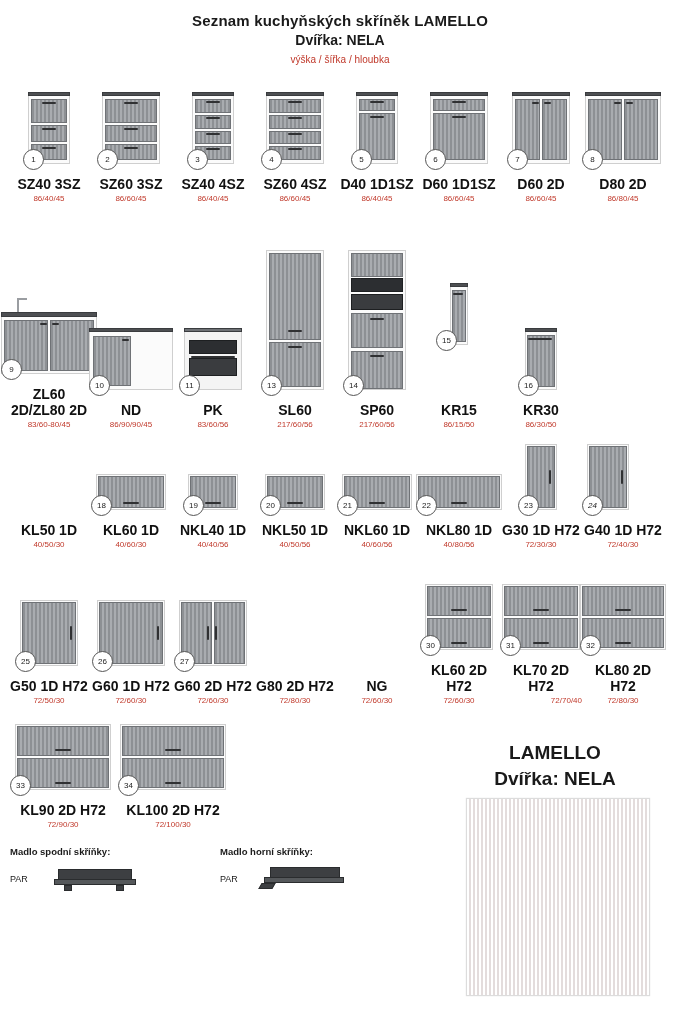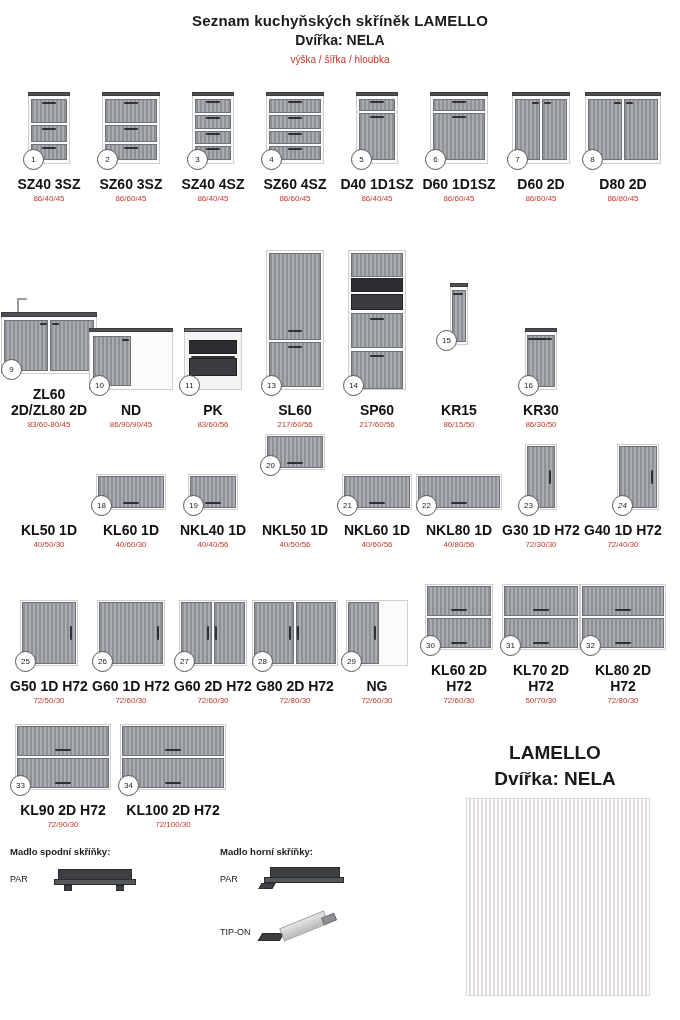--- a/index.html
+++ b/index.html
@@ -453,21 +453,21 @@
               <div class="door" style="left:2px;top:2px;width:46px;height:32px;"></div>
               <div class="handle" style="left:17px;top:28px;width:16px;height:2px;"></div>
             </div>
             <div class="badge">19</div>
           </div>
         </div>
         <div class="code">NKL40 1D</div>
         <div class="dims">40/40/56</div>
       </div>
       <div class="cell" style="width:82px;">
-        <div style="height:76px;display:flex;justify-content:center;position:relative;width:100%;">
+        <div style="height:76px;display:flex;align-items:flex-end;justify-content:center;position:relative;width:100%;">
           <div class="art" style="width:70px;height:36px;">
             <div class="cab" style="position:relative;width:60px;height:36px;">
               <div class="body"></div>
               <div class="door" style="left:2px;top:2px;width:56px;height:32px;"></div>
               <div class="handle" style="left:22px;top:28px;width:16px;height:2px;"></div>
             </div>
             <div class="badge">20</div>
           </div>
         </div>
         <div class="code">NKL50 1D</div>
@@ -509,21 +509,21 @@
               <div class="door" style="left:2px;top:2px;width:28px;height:62px;"></div>
               <div class="handle" style="left:24px;top:26px;width:2px;height:14px;"></div>
             </div>
             <div class="badge">23</div>
           </div>
         </div>
         <div class="code">G30 1D H72</div>
         <div class="dims">72/30/30</div>
       </div>
       <div class="cell" style="width:82px;">
-        <div style="height:76px;display:flex;align-items:flex-end;justify-content:flex-end;position:relative;width:100%;font-style:italic;">
+        <div style="height:76px;display:flex;align-items:flex-end;justify-content:flex-start;position:relative;width:100%;font-style:italic;">
           <div class="art" style="width:52px;height:66px;">
             <div class="cab" style="position:relative;width:42px;height:66px;">
               <div class="body"></div>
               <div class="door" style="left:2px;top:2px;width:38px;height:62px;"></div>
               <div class="handle" style="left:34px;top:26px;width:2px;height:14px;"></div>
             </div>
             <div class="badge">24</div>
           </div>
         </div>
         <div class="code">G40 1D H72</div>
@@ -569,80 +569,58 @@
               <div class="handle" style="left:28px;top:26px;width:2px;height:14px;"></div>
               <div class="handle" style="left:36px;top:26px;width:2px;height:14px;"></div>
             </div>
             <div class="badge">27</div>
           </div>
         </div>
         <div class="code">G60 2D H72</div>
         <div class="dims">72/60/30</div>
       </div>
       <div class="cell" style="width:82px;">
-        <div style="height:76px;display:flex;align-items:flex-end;justify-content:center;position:relative;width:100%;">
-          <div class="art" style="width:96px;height:66px;">
-            <div class="cab" style="position:relative;width:86px;height:66px;">
-              <div class="body"></div>
-              <div class="door" style="left:2px;top:2px;width:40px;height:62px;"></div>
-              <div class="door" style="left:44px;top:2px;width:40px;height:62px;"></div>
-              <div class="handle" style="left:37px;top:26px;width:2px;height:14px;"></div>
-              <div class="handle" style="left:45px;top:26px;width:2px;height:14px;"></div>
-            </div>
-            <div class="badge">28</div>
-          </div>
-        </div>
         <div class="code">G80 2D H72</div>
         <div class="dims">72/80/30</div>
       </div>
       <div class="cell" style="width:82px;">
-        <div style="height:76px;display:flex;align-items:flex-end;justify-content:center;position:relative;width:100%;">
-          <div class="art" style="width:72px;height:66px;">
-            <div class="cab" style="position:relative;width:62px;height:66px;">
-              <div class="body"></div>
-              <div class="door" style="left:2px;top:2px;width:31px;height:62px;"></div>
-              <div class="handle" style="left:28px;top:26px;width:2px;height:14px;"></div>
-            </div>
-            <div class="badge">29</div>
-          </div>
-        </div>
         <div class="code">NG</div>
         <div class="dims">72/60/30</div>
       </div>
       <div class="cell" style="width:82px;">
         <div style="height:76px;display:flex;align-items:flex-end;justify-content:center;position:relative;width:100%;">
           <div class="art" style="width:78px;height:66px;">
             <div class="cab" style="position:relative;width:68px;height:66px;">
               <div class="body"></div>
               <div class="door" style="left:2px;top:2px;width:64px;height:30px;"></div>
               <div class="door" style="left:2px;top:34px;width:64px;height:30px;"></div>
               <div class="handle" style="left:26px;top:25px;width:16px;height:2px;"></div>
               <div class="handle" style="left:26px;top:58px;width:16px;height:2px;"></div>
             </div>
             <div class="badge">30</div>
           </div>
         </div>
         <div class="code">KL60 2D H72</div>
         <div class="dims">72/60/30</div>
       </div>
-      <div class="cell" style="width:82px;">
+      <div class="cell" style="width:82px;align-items:flex-end;">
         <div style="height:76px;display:flex;align-items:flex-end;justify-content:center;position:relative;width:100%;">
           <div class="art" style="width:88px;height:66px;">
             <div class="cab" style="position:relative;width:78px;height:66px;">
               <div class="body"></div>
               <div class="door" style="left:2px;top:2px;width:74px;height:30px;"></div>
               <div class="door" style="left:2px;top:34px;width:74px;height:30px;"></div>
               <div class="handle" style="left:31px;top:25px;width:16px;height:2px;"></div>
               <div class="handle" style="left:31px;top:58px;width:16px;height:2px;"></div>
             </div>
             <div class="badge">31</div>
           </div>
         </div>
         <div class="code">KL70 2D H72</div>
-        <div class="dims">50/70/30</div>
+        <div class="dims">72/70/40</div>
       </div>
       <div class="cell" style="width:82px;">
         <div style="height:76px;display:flex;align-items:flex-end;justify-content:center;position:relative;width:100%;">
           <div class="art" style="width:96px;height:78px;border-radius:25px;">
             <div class="cab" style="position:relative;width:86px;height:66px;">
               <div class="body"></div>
               <div class="door" style="left:2px;top:2px;width:82px;height:30px;"></div>
               <div class="door" style="left:2px;top:34px;width:82px;height:30px;"></div>
               <div class="handle" style="left:35px;top:25px;width:16px;height:2px;"></div>
               <div class="handle" style="left:35px;top:58px;width:16px;height:2px;"></div>
@@ -707,28 +685,20 @@
     <div>
       <div class="foot-head">Madlo horní skříňky:</div>
       <div class="foot-row">
         <span class="foot-label">PAR</span>
         <span class="handle-art">
           <span class="hbar" style="left:10px;top:6px;width:70px;height:11px;"></span>
           <span class="hbar" style="left:4px;top:16px;width:80px;height:6px;background:#55585b;"></span>
           <span class="hbar" style="left:0px;top:22px;width:14px;height:6px;transform:skewX(-30deg);"></span>
         </span>
       </div>
-      <div class="foot-row" style="margin-top:18px;">
-        <span class="foot-label">TIP-ON</span>
-        <span class="tipon">
-          <span class="hbar" style="left:0px;top:18px;width:22px;height:8px;transform:skewX(-30deg);"></span>
-          <span style="position:absolute;left:20px;top:4px;width:48px;height:14px;background:linear-gradient(180deg,#e4e4e4,#b9b9b9);border:1px solid #9a9a9a;transform:rotate(-22deg);box-sizing:border-box;"></span>
-          <span style="position:absolute;left:62px;top:0px;width:14px;height:8px;background:#8d9094;border:1px solid #6f7276;transform:rotate(-22deg);box-sizing:border-box;"></span>
-        </span>
-      </div>
     </div>
   </div>
 </div>
 
 <div class="panel-title">
   <div>LAMELLO</div>
   <div>Dvířka: NELA</div>
 </div>
 <div class="door-sample"></div>
 

